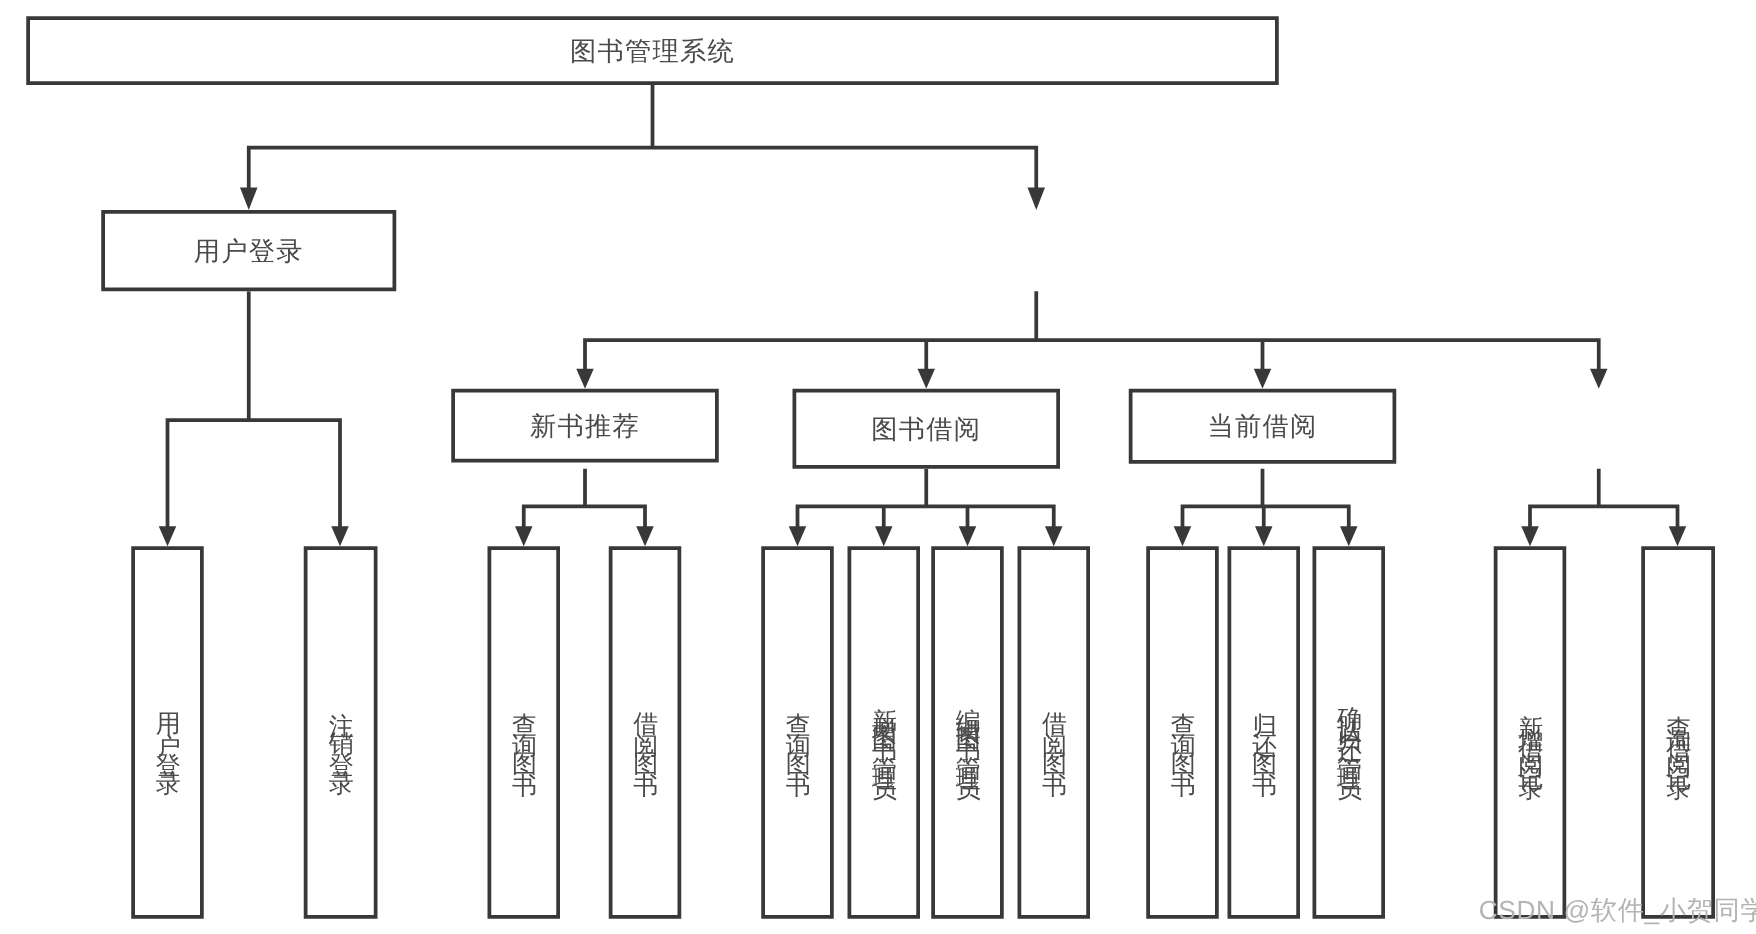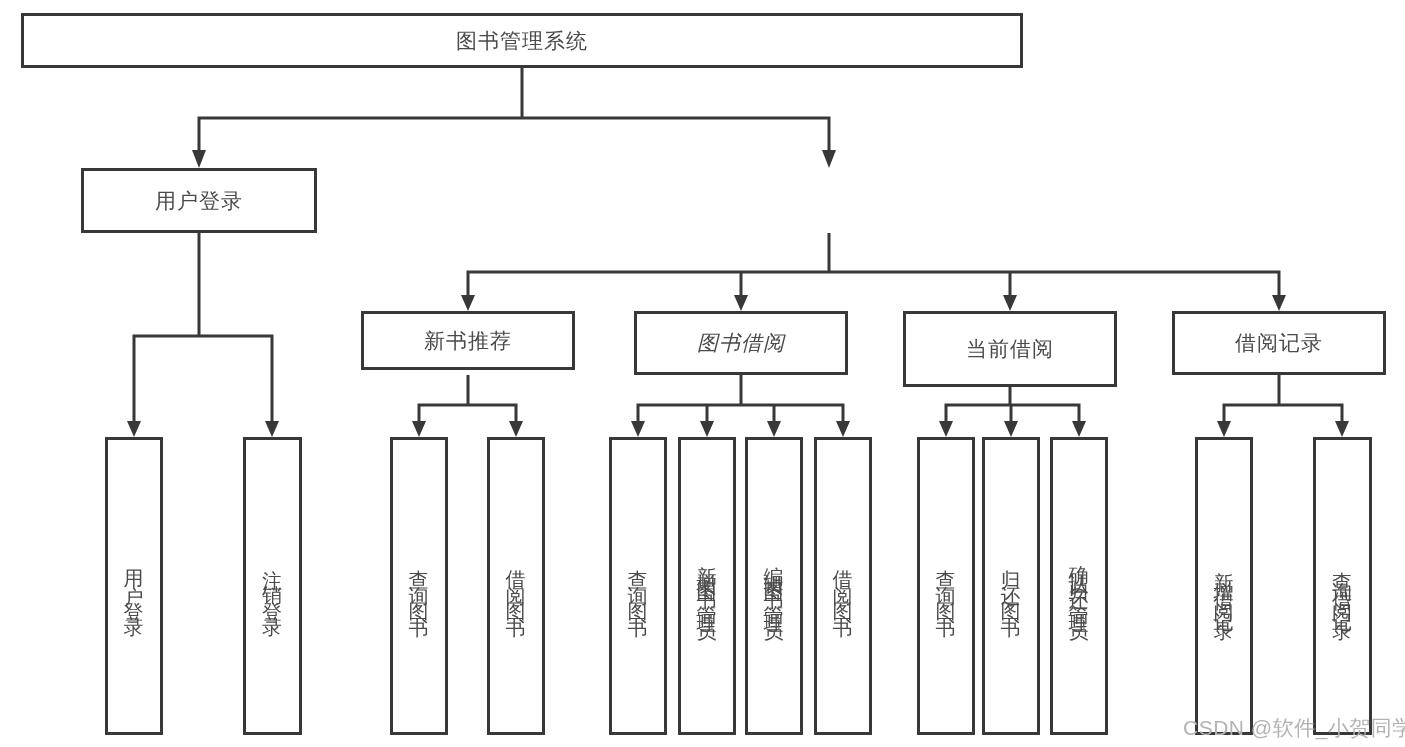--- a/index.html
+++ b/index.html
@@ -89,28 +89,25 @@
     <span>图书管理系统</span>
   </div>
 
   <div class="node hbox" style="left:81px;top:168px;width:236px;height:65px;">
     <span>用户登录</span>
   </div>
 
   <div class="node hbox" style="left:361px;top:311px;width:214px;height:59px;">
     <span>新书推荐</span>
   </div>
-  <div class="node hbox" style="left:634px;top:311px;width:214px;height:64px;font-style:italic;">
+  <div class="node hbox" style="left:634px;top:311px;width:214px;height:64px;">
     <span>图书借阅</span>
   </div>
-  <div class="node hbox" style="left:903px;top:311px;width:214px;height:76px;text-align:right;">
+  <div class="node hbox" style="left:903px;top:311px;width:214px;height:60px;text-align:right;">
     <span>当前借阅</span>
-  </div>
-  <div class="node hbox" style="left:1172px;top:311px;width:214px;height:64px;">
-    <span>借阅记录</span>
   </div>
 
   <div class="node vbox" style="left:105px;top:437px;width:58px;height:298px;">
     <span class="vtext len4">用户登录</span>
   </div>
   <div class="node vbox" style="left:243px;top:437px;width:59px;height:298px;">
     <span class="vtext len4">注销登录</span>
   </div>
 
   <div class="node vbox" style="left:390px;top:437px;width:58px;height:298px;">

